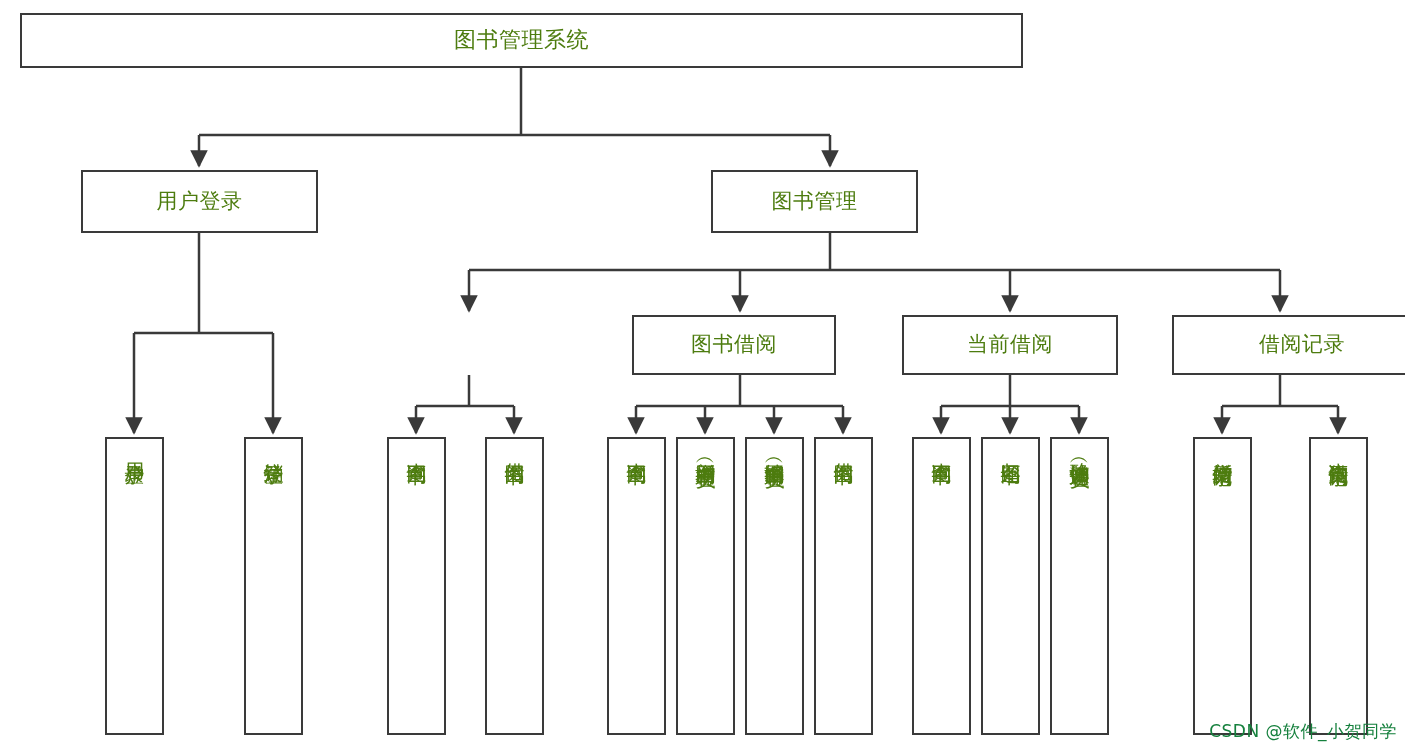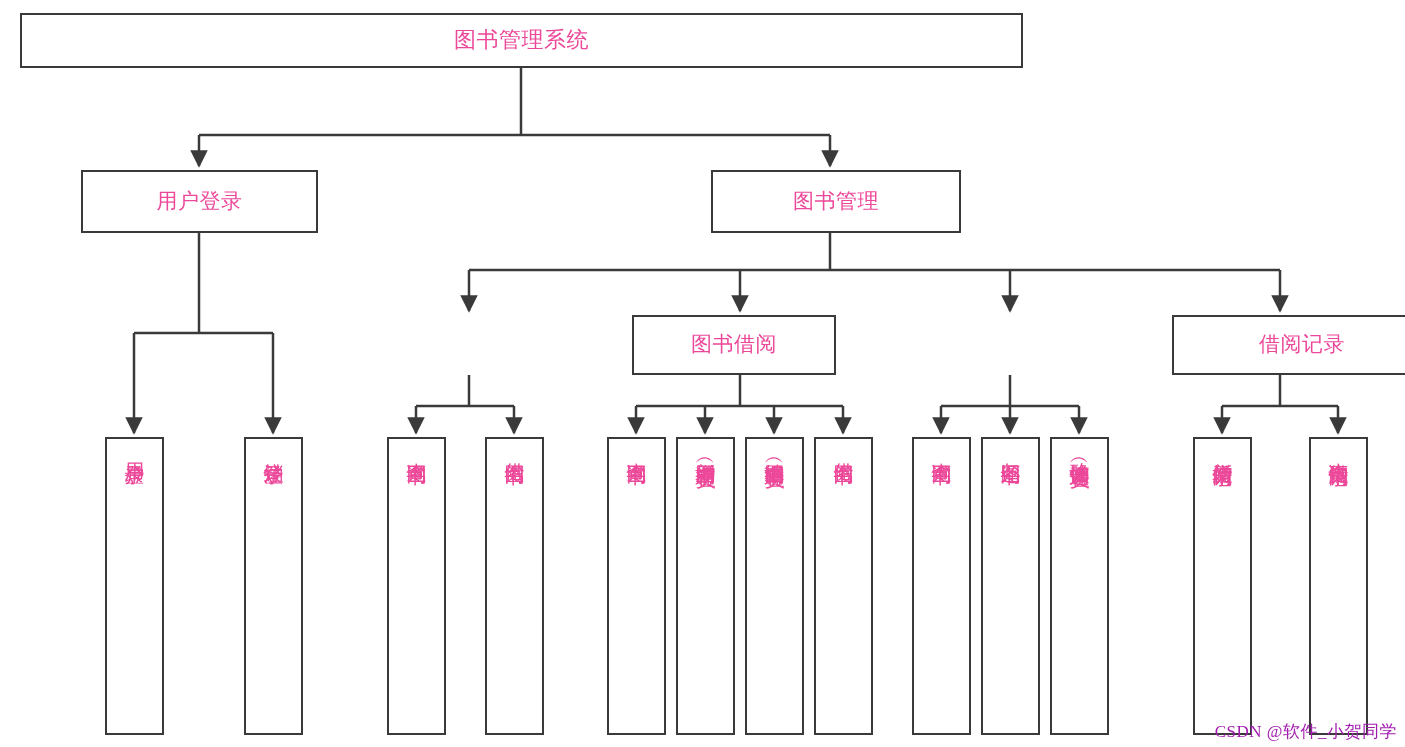--- a/index.html
+++ b/index.html
@@ -30,21 +30,21 @@
     display: flex;
     align-items: center;
     justify-content: center;
     color: #1a1a1a;
   }
   .node-label {
     font-size: 21px;
     line-height: 1.1;
     letter-spacing: 0.5px;
     white-space: nowrap;
-    color: #ec4899;
+    color: #4d7c0f;
   }
   .node-box.vertical .node-label {
     writing-mode: vertical-rl;
     text-orientation: upright;
     font-size: 20px;
     letter-spacing: 1px;
     line-height: 1.05;
     white-space: nowrap;
     text-align: left;
   }
@@ -52,25 +52,24 @@
     align-items: flex-start;
     justify-content: center;
     padding-top: 8px;
   }
   .node-box.root .node-label { font-size: 22px; }
   #watermark {
     position: absolute;
     right: 8px;
     bottom: 4px;
     font-size: 17px;
-    color: #a21caf;
+    color: #15803d;
     letter-spacing: 0.5px;
     white-space: nowrap;
     pointer-events: none;
-    font-family: Liberation Serif, serif;
   }
 </style>
 </head>
 <body>
 
 <div id="diagram-root">
 
   <svg id="tree-svg" width="1405" height="747">
     <defs>
       <marker id="arrow" viewBox="0 0 10 10" refX="9" refY="5" markerWidth="7" markerHeight="7" orient="auto-start-reverse">
@@ -121,26 +120,29 @@
     </g>
   </svg>
 
   <div class="node-box root" style="left:20px; top:13px; width:1003px; height:55px;">
     <span class="node-label">图书管理系统</span>
   </div>
 
   <div class="node-box" style="left:81px; top:170px; width:237px; height:63px;">
     <span class="node-label">用户登录</span>
   </div>
-  <div class="node-box" style="left:711px; top:170px; width:250px; height:63px;">
+  <div class="node-box" style="left:711px; top:170px; width:207px; height:63px;">
     <span class="node-label">图书管理</span>
   </div>
 
   <div class="node-box" style="left:632px; top:315px; width:204px; height:60px;">
     <span class="node-label">图书借阅</span>
+  </div>
+  <div class="node-box" style="left:902px; top:315px; width:216px; height:60px;">
+    <span class="node-label">当前借阅</span>
   </div>
   <div class="node-box" style="left:1172px; top:315px; width:260px; height:60px;">
     <span class="node-label">借阅记录</span>
   </div>
 
   <div class="node-box vertical" style="left:105px; top:437px; width:59px; height:298px;">
     <span class="node-label">用户登录</span>
   </div>
   <div class="node-box vertical" style="left:244px; top:437px; width:59px; height:298px;">
     <span class="node-label">注销登录</span>

